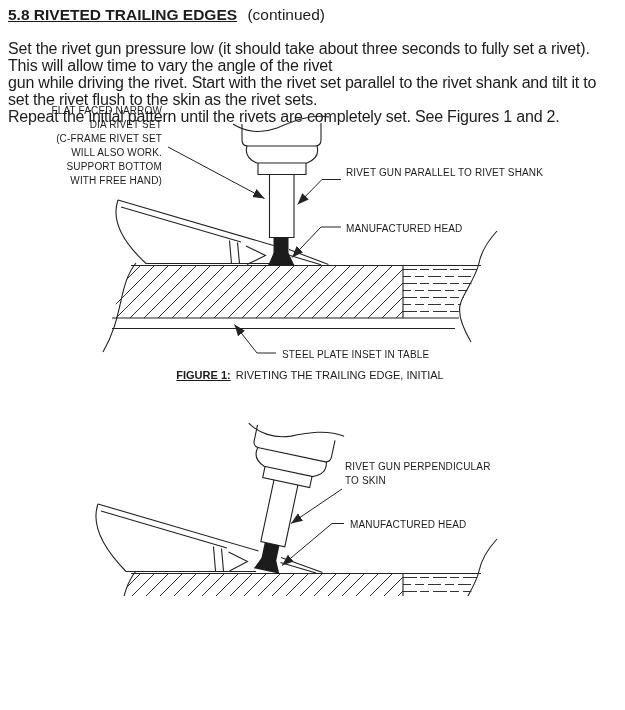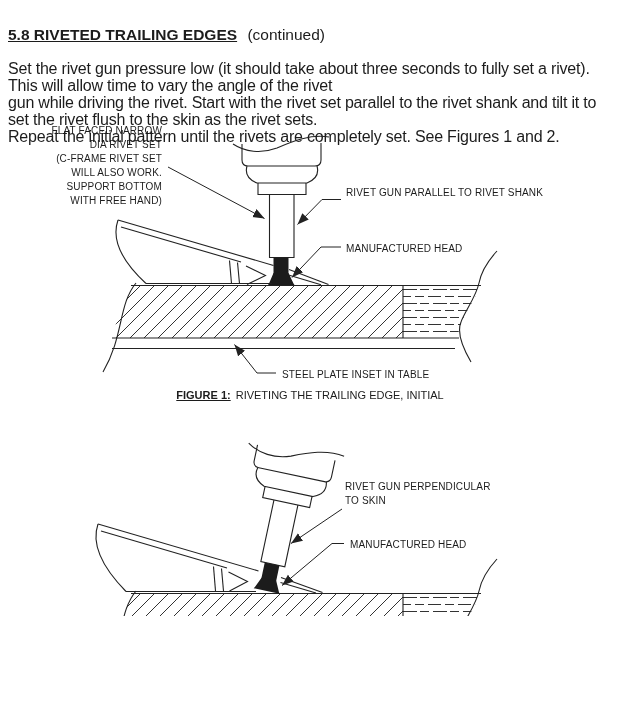--- a/index.html
+++ b/index.html
@@ -1,18 +1,18 @@
 <!DOCTYPE html>
 <html><head>
 <meta charset="utf-8">
 <style>
   html,body{margin:0;padding:0;background:#fff;}
   .page{
     position:relative;width:625px;height:596px;background:#fff;
-    font-family:"Liberation Sans",sans-serif;color:#1c1c1c;overflow:hidden;margin-top:20px;
+    font-family:"Liberation Sans",sans-serif;color:#1c1c1c;overflow:hidden;
   }
   .heading{position:absolute;top:6px;left:8px;font-size:15.5px;white-space:nowrap;}
   .heading .h-sec{font-weight:bold;text-decoration:underline;}
   .heading .h-suf{font-weight:normal;margin-left:6px;}
   .intro{
     position:absolute;top:40px;left:8px;width:612px;
     font-size:16px;letter-spacing:-0.2px;line-height:17px;white-space:pre-line;
   }
   .fig-label{
     position:absolute;font-size:10px;letter-spacing:0.15px;line-height:14px;

